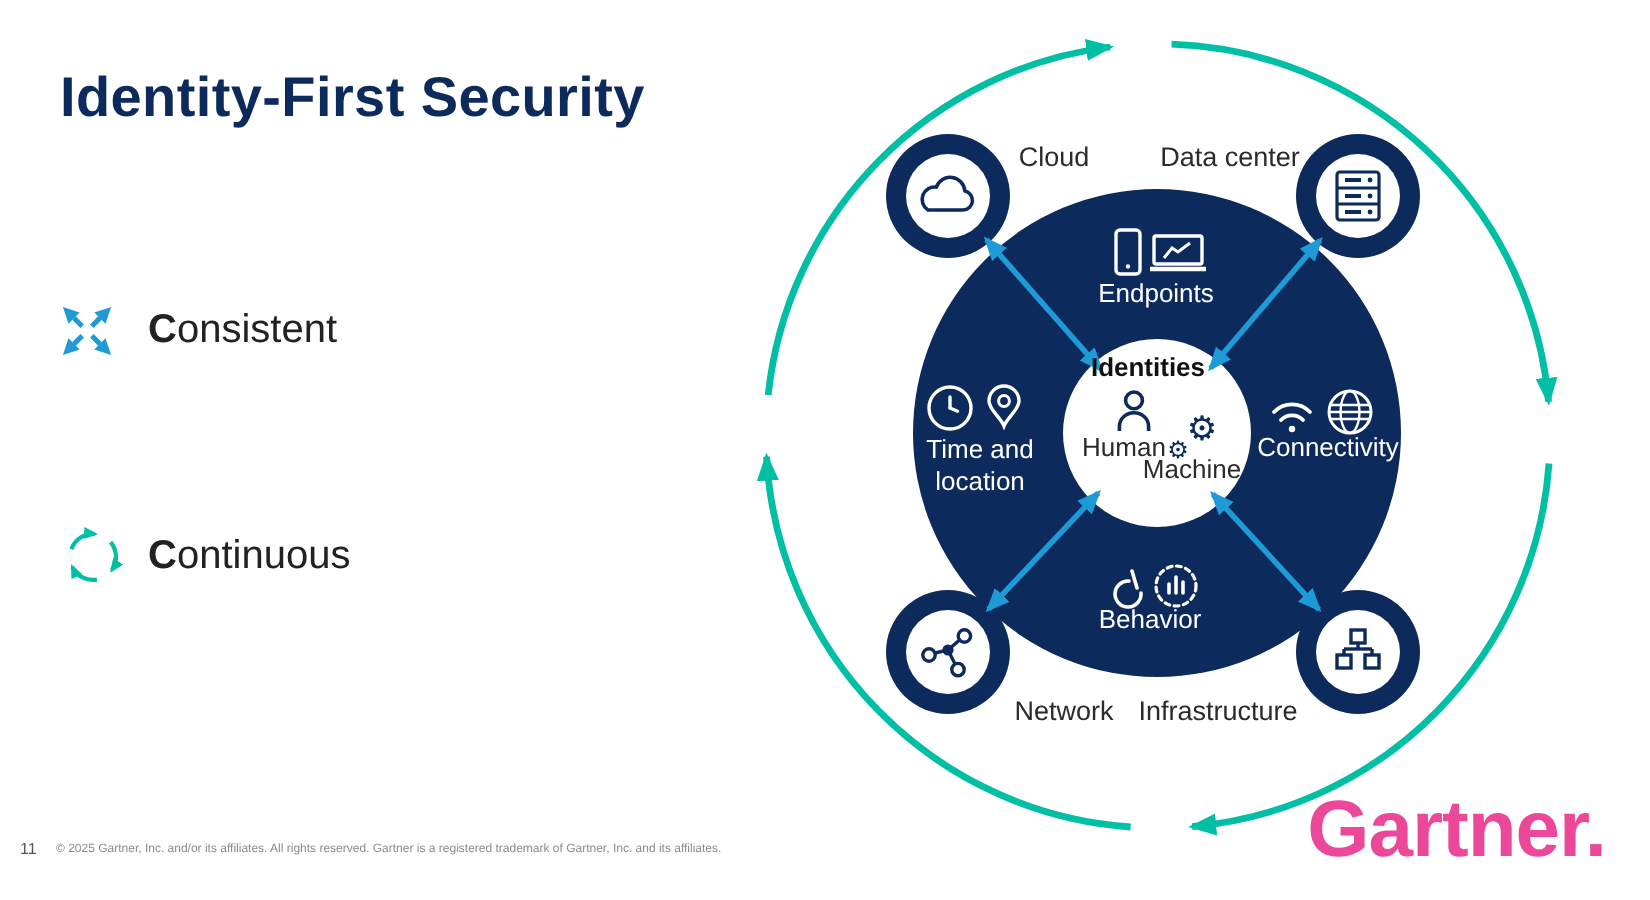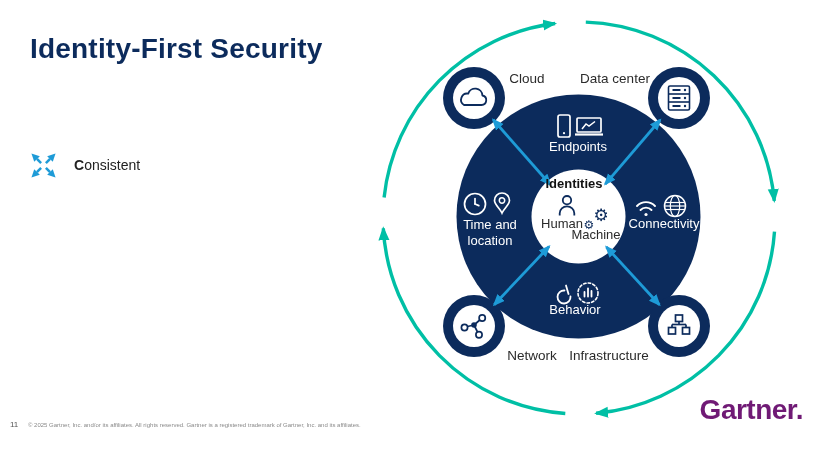--- a/index.html
+++ b/index.html
@@ -4,35 +4,35 @@
 <style>
   html,body{margin:0;padding:0;background:#fff;}
   #slide{position:relative;width:819px;height:450px;background:#fff;overflow:hidden;
          font-family:"Liberation Sans",sans-serif;}
   
   .title{position:absolute;left:30px;top:14px;font-size:28px;font-weight:bold;
          color:#0c2b5c;letter-spacing:0.2px;}
   
   .legend-row{position:absolute;left:30px;display:flex;align-items:center;}
   .legend-icon{width:36px;display:flex;justify-content:flex-start;align-items:center;}
-  .legend-label{margin-left:8px;font-size:14px;color:#222;}
+  .legend-label{margin-left:8px;font-size:20px;color:#222;}
   .legend-label .b{font-weight:bold;}
   
   .diagram{position:absolute;left:368px;top:6px;width:420px;height:420px;}
   svg text{font-family:"Liberation Sans",sans-serif;}
   .ring-label{fill:#ffffff;font-size:13px;}
   .corner-label{fill:#2b2b2b;font-size:13.5px;}
   .center-title{fill:#111111;font-size:13px;font-weight:bold;}
   .center-label{fill:#2b2b2b;font-size:13px;}
   .g-gear{font-family:"DejaVu Sans",sans-serif;fill:#0c2b5c;}
   
   .page-num{position:absolute;left:10px;top:420px;font-size:8px;color:#555;font-weight:normal;}
   .copyright{position:absolute;left:28px;top:422px;font-size:6px;color:#8a8a8a;}
-  .logo{position:absolute;right:16px;bottom:24px;font-size:28px;font-weight:bold;
-        color:#701a75;letter-spacing:-0.5px;}
+  .logo{position:absolute;right:16px;bottom:12px;font-size:40px;font-weight:bold;
+        color:#ec4899;letter-spacing:-0.5px;}
 </style>
 </head>
 <body>
 
 <div id="slide">
 
   <h1 class="title">Identity-First Security</h1>
 
   <div class="legend-row" style="top:150px;height:30px;">
     <span class="legend-icon">
@@ -46,20 +46,37 @@
         <use href="#xa"></use>
         <use href="#xa" transform="rotate(90)"></use>
         <use href="#xa" transform="rotate(180)"></use>
         <use href="#xa" transform="rotate(270)"></use>
       </svg>
     </span>
     <span class="legend-label"><span class="b">C</span><span>onsistent</span></span>
   </div>
 
 
+  <div class="legend-row" style="top:261px;height:34px;">
+    <span class="legend-icon">
+      <svg width="33" height="33" viewBox="-16.5 -16.5 33 33">
+        <defs>
+          <marker id="mCyc" markerUnits="userSpaceOnUse" markerWidth="8" markerHeight="8" refX="5.5" refY="3" orient="auto">
+            <path d="M0,0 L7,3 L0,6 Z" fill="#00bfa5"></path>
+          </marker>
+        </defs>
+        <g fill="none" stroke="#00bfa5" stroke-width="2.1">
+          <path d="M -10.8,-3.9 A 11.5,11.5 0 0 1 1.0,-11.5" marker-end="url(#mCyc)"></path>
+          <path d="M 8.8,-7.4 A 11.5,11.5 0 0 1 9.4,6.6" marker-end="url(#mCyc)"></path>
+          <path d="M 2.0,11.3 A 11.5,11.5 0 0 1 -10.4,4.9" marker-end="url(#mCyc)"></path>
+        </g>
+      </svg>
+    </span>
+    <span class="legend-label"><span class="b">C</span><span>ontinuous</span></span>
+  </div>
 
   <div class="diagram">
   <svg width="420" height="420" viewBox="0 0 420 420">
     <defs>
       <marker id="mTeal" markerUnits="userSpaceOnUse" markerWidth="16" markerHeight="13" refX="12" refY="5.5" orient="auto">
         <path d="M0,0 L14,5.5 L0,11 Z" fill="#00bfa5"></path>
       </marker>
       <marker id="mBlue" markerUnits="userSpaceOnUse" markerWidth="14" markerHeight="11" refX="10" refY="5" orient="auto">
             <path d="M0,0 L12,5 L0,10 Z" fill="#1e9bd7"></path>
           </marker>

